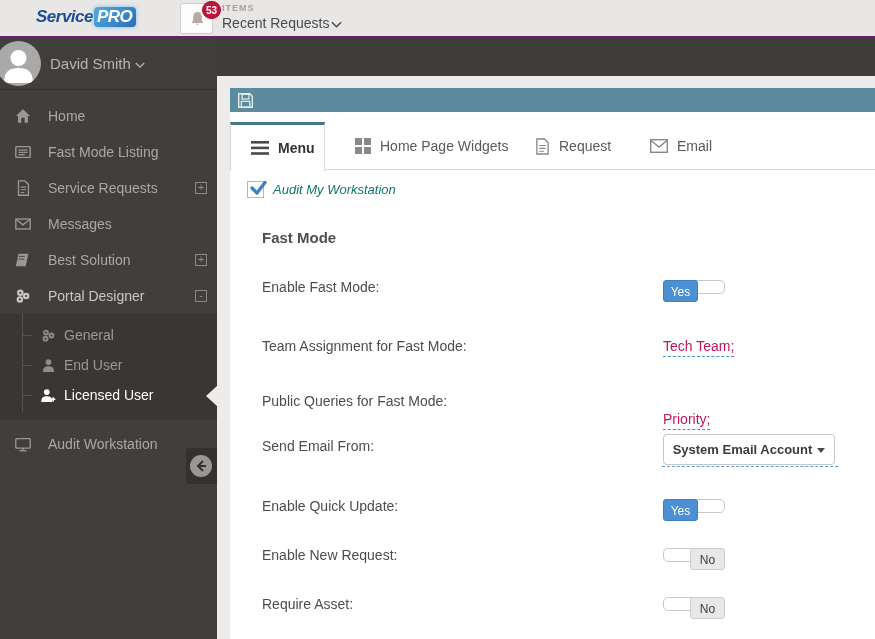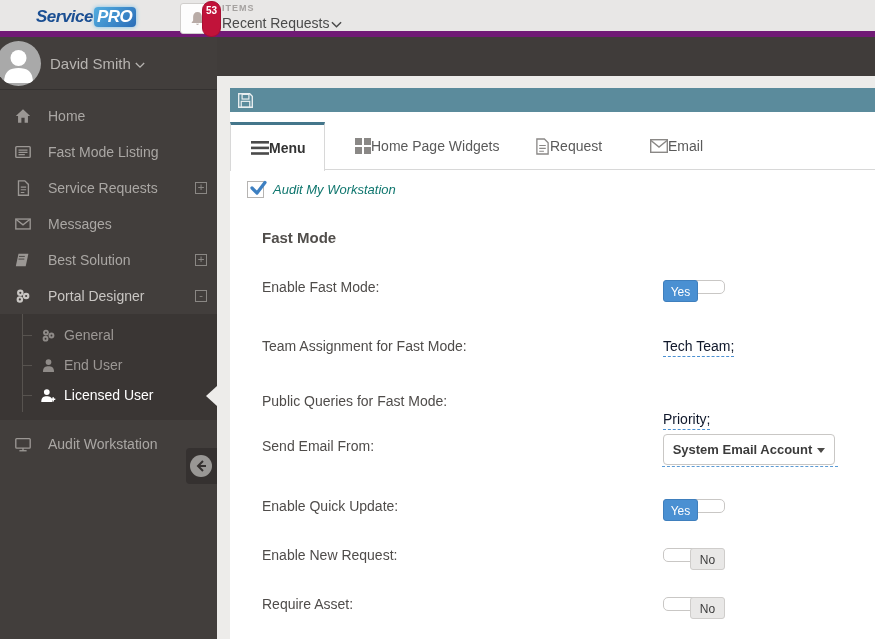--- a/index.html
+++ b/index.html
@@ -2,30 +2,30 @@
 <html><head>
 <meta charset="utf-8">
 <style>
   * { margin:0; padding:0; box-sizing:border-box; }
   html,body { width:875px; height:639px; overflow:hidden;
     font-family:"Liberation Sans", sans-serif; background:#edecea; }
   #app { position:relative; width:875px; height:639px; }
 
   
   .topbar { position:absolute; left:0; top:0; width:875px; height:37px;
-    background:#e8e7e6; border-bottom:6px solid #701a75; }
+    background:#e8e7e6; border-bottom:1px solid #701a75; }
   .logo { position:absolute; left:36px; top:7px; font-style:italic; font-weight:bold;
     font-size:17px; letter-spacing:-0.5px; cursor:pointer; }
   .logo .svc { color:#1b4f93; }
   .logo .pro { color:#fff; background:linear-gradient(135deg,#53aee0,#2a6db8);
     border-radius:4px; padding:0 4px 1px 3px; margin-left:1px; box-shadow:0 0 4px #7cc0e8; }
   .bell-box { position:absolute; left:180px; top:3px; width:33px; height:31px;
     background:#fdfdfd; border:1px solid #d0cecc; border-radius:3px; cursor:pointer; }
   .bell-box svg { position:absolute; left:7px; top:6px; }
-  .badge { position:absolute; right:-9px; top:-3px; min-width:18px; height:36px;
+  .badge { position:absolute; right:-9px; top:-3px; min-width:18px; height:18px;
     background:#c1133a; color:#fff; font-size:10px; font-weight:bold; border-radius:9px;
     text-align:center; line-height:18px; padding:0 3px; border:1px solid #a80f32; }
   .items-group { position:absolute; left:222px; top:3px; cursor:pointer; }
   .items-label { font-size:9px; color:#a5a2a0; letter-spacing:1px; font-weight:bold; }
   .items-value { font-size:14px; color:#4a4a4a; margin-top:2px; }
   .items-value svg { vertical-align:-1px; margin-left:2px; }
 
   
   .content-header { position:absolute; left:217px; top:37px; width:658px; height:39px;
     background:#403c3a; }
@@ -70,21 +70,21 @@
   
   .savebar { position:absolute; left:230px; top:88px; width:645px; height:24px;
     background:#5b8b9c; }
   .savebar svg { position:absolute; left:7px; top:4px; cursor:pointer; }
   .panel { position:absolute; left:230px; top:112px; width:645px; height:527px;
     background:#ffffff; }
 
   .tabs { position:absolute; left:0; top:10px; width:645px; height:48px;
     border-bottom:1px solid #d8d8d8; }
   .tab { position:absolute; top:0; height:48px; font-size:14px; color:#5a5a5a;
-    cursor:pointer; display:flex; align-items:center; }
+    cursor:pointer; display:flex; align-items:center; gap:9px; }
   .tab.active { left:0; width:95px; padding-left:20px; background:#fff;
     border-top:3px solid #44768b; border-left:1px solid #d8d8d8;
     border-right:1px solid #d8d8d8; height:49px; font-weight:bold; color:#333; }
   .tab.t2 { left:125px; } .tab.t3 { left:305px; } .tab.t4 { left:420px; }
 
   .chk-row { position:absolute; left:17px; top:69px; display:flex; align-items:center;
     cursor:pointer; }
   .checkbox { position:relative; width:17px; height:17px; background:#fff;
     border:1px solid #b6b4b2; }
   .checkbox svg { position:absolute; left:1px; top:-3px; }
@@ -96,21 +96,21 @@
   .row-label { position:absolute; left:32px; font-size:14px; color:#4f4c4a; }
   .row-control { position:absolute; left:433px; }
 
   .toggle { position:relative; width:62px; height:14px; background:#fff;
     border:1px solid #c9c7c5; border-radius:5px; cursor:pointer; font-size:12px; }
   .toggle .seg { position:absolute; top:-1px; width:35px; height:22px; line-height:22px;
     text-align:center; border-radius:3px; }
   .toggle.on .seg { left:-1px; background:#4a90d2; color:#fff; border:1px solid #3f7fbd; }
   .toggle.off .seg { right:-1px; background:#e9e8e7; color:#3c3c3c; border:1px solid #cfcdcb; }
 
-  .link { font-size:14px; color:#0f172a; text-decoration:none;
+  .link { font-size:14px; color:#be185d; text-decoration:none;
     border-bottom:1px dashed #4a90d2; padding-bottom:2px; cursor:pointer; }
 
   .dropdown { position:relative; width:172px; height:31px; background:#fff;
     border:1px solid #c9c7c5; border-radius:4px; font-size:13px; color:#3c3c3c;
     text-align:center; line-height:29px; cursor:pointer; }
   .dropdown::after { content:""; position:absolute; left:-2px; right:-4px; bottom:-3px;
     border-bottom:1px dashed #5b9bd5; }
   .dropdown .caret-dn { display:inline-block; margin-left:5px; width:0; height:0;
     border-left:4px solid transparent; border-right:4px solid transparent;
     border-top:5px solid #4c4a48; vertical-align:1px; }

